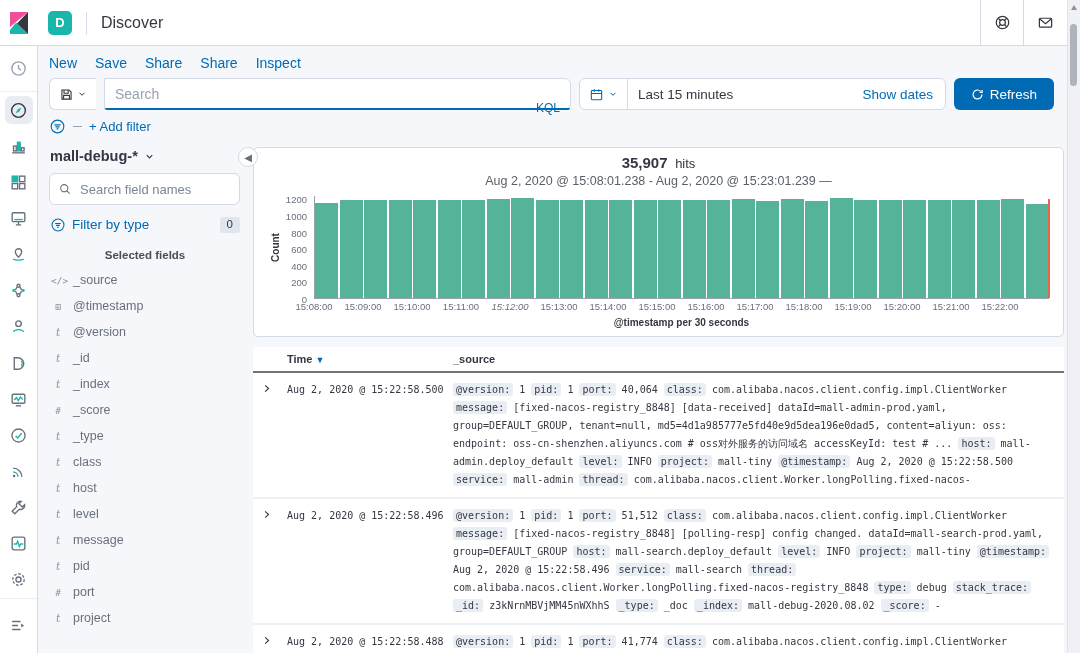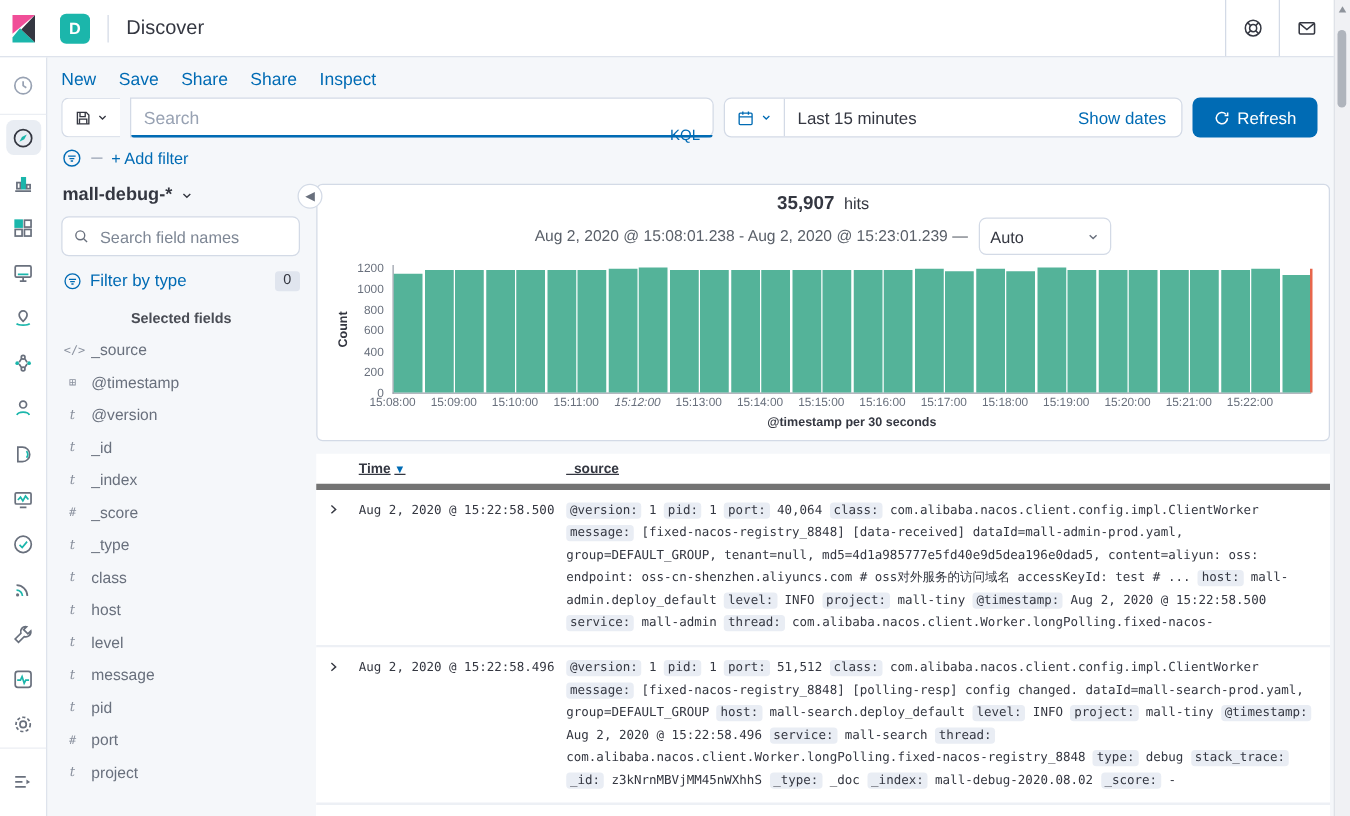--- a/index.html
+++ b/index.html
@@ -94,21 +94,21 @@
   .bar:last-child{margin-right:0;}
   .time-marker{position:absolute;right:-1px;top:3px;bottom:0;width:2px;background:#E7664C;}
   .xaxis-row{display:flex;margin-top:2px;}
   .xaxis-pad{width:46px;}
   .xaxis{flex:1;position:relative;height:14px;}
   .x-tick{position:absolute;font-size:9.5px;color:#69707D;transform:translateX(-50%);white-space:nowrap;}
   .xlabel{text-align:center;font-size:10px;font-weight:bold;color:#343741;padding:2px 0 4px 46px;}
   
   .doc-table{margin-top:10px;background:#fff;}
   .doc-grid{display:grid;grid-template-columns:18px 158px 1fr;column-gap:8px;}
-  .doc-head{border-bottom:5px solid #737373;padding:6px 0 6px 8px;font-size:11px;font-weight:bold;text-decoration:underline;}
+  .doc-head{border-bottom:2px solid #737373;padding:6px 0 6px 8px;font-size:11px;font-weight:bold;}
   .sort-arrow{color:#006BB4;font-size:9px;margin-left:3px;}
   .doc-row{border-bottom:2px solid #EDF0F5;padding:8px 0 8px 8px;background:#fff;}
   .expander{color:#343741;cursor:pointer;display:flex;align-items:flex-start;padding-top:2px;}
   .mono{font-family:"DejaVu Sans Mono",monospace;font-size:10px;color:#343741;}
   .time-cell{line-height:18px;white-space:nowrap;}
   .src-cell{line-height:18px;word-break:break-word;}
   .src-badge{background:#E9EDF4;border-radius:3px;padding:1px 3px;}
   .src-text{color:#343741;}
   svg{display:block;}
 </style>
@@ -436,26 +436,20 @@
         </div>
 
         <div class="main">
           <div class="chart-panel">
             <div class="hits-line">
               <span class="hits-count">35,907</span>
               <span class="hits-label">hits</span>
             </div>
             <div class="range-line">
               <span class="range-text">Aug 2, 2020 @ 15:08:01.238 - Aug 2, 2020 @ 15:23:01.239 —</span>
-              <div class="interval-select">
-                <span>Auto</span>
-                <svg width="11" height="11" viewBox="0 0 16 16" fill="none" stroke="#69707D" stroke-width="1.6">
-                  <path d="M4 6l4 4 4-4"></path>
-                </svg>
-              </div>
             </div>
             <div class="plot-zone">
               <div class="ylab">
                   <span>Count</span>
                 </div>
               <div class="yaxis" id="yaxis">
                   <div class="y-tick" style="bottom: 0%;">0</div>
                   <div class="y-tick" style="bottom: 16.129%;">200</div>
                   <div class="y-tick" style="bottom: 32.2581%;">400</div>
                   <div class="y-tick" style="bottom: 48.3871%;">600</div>

